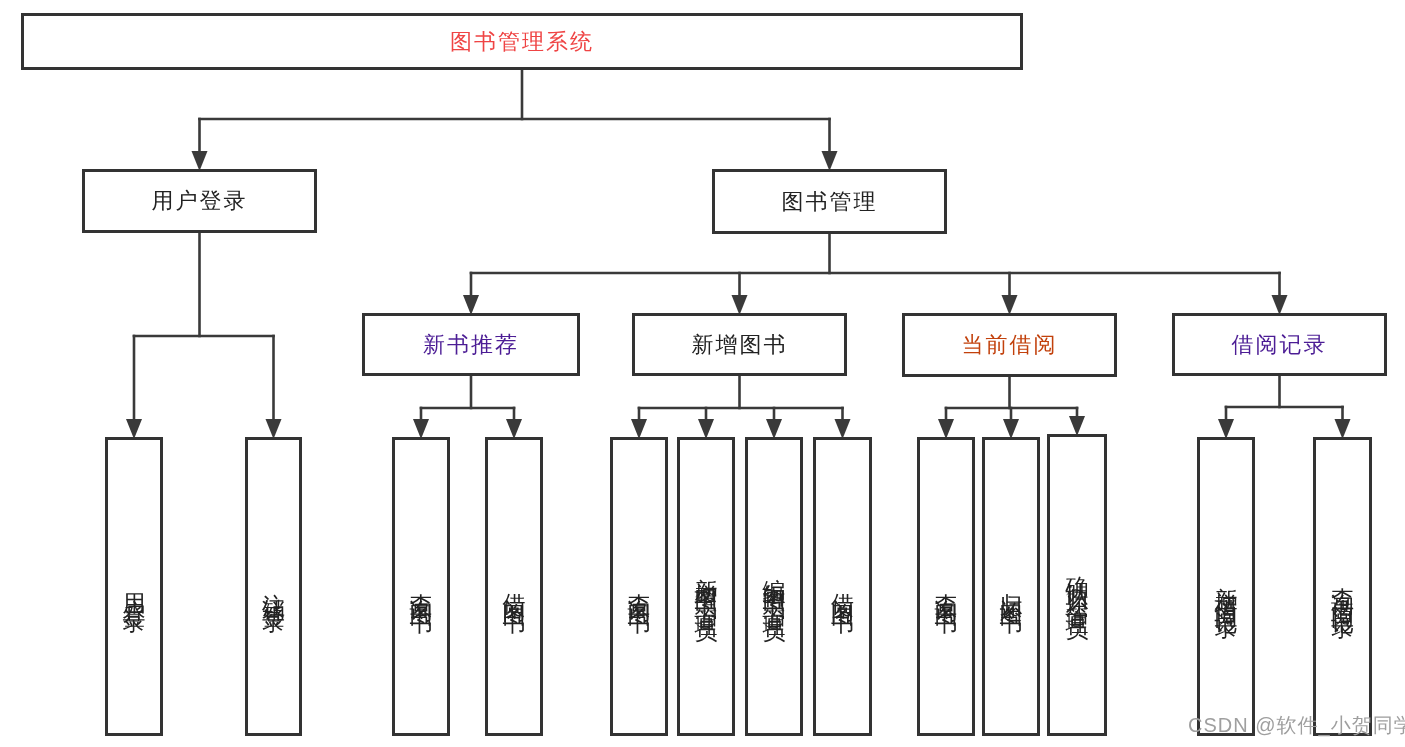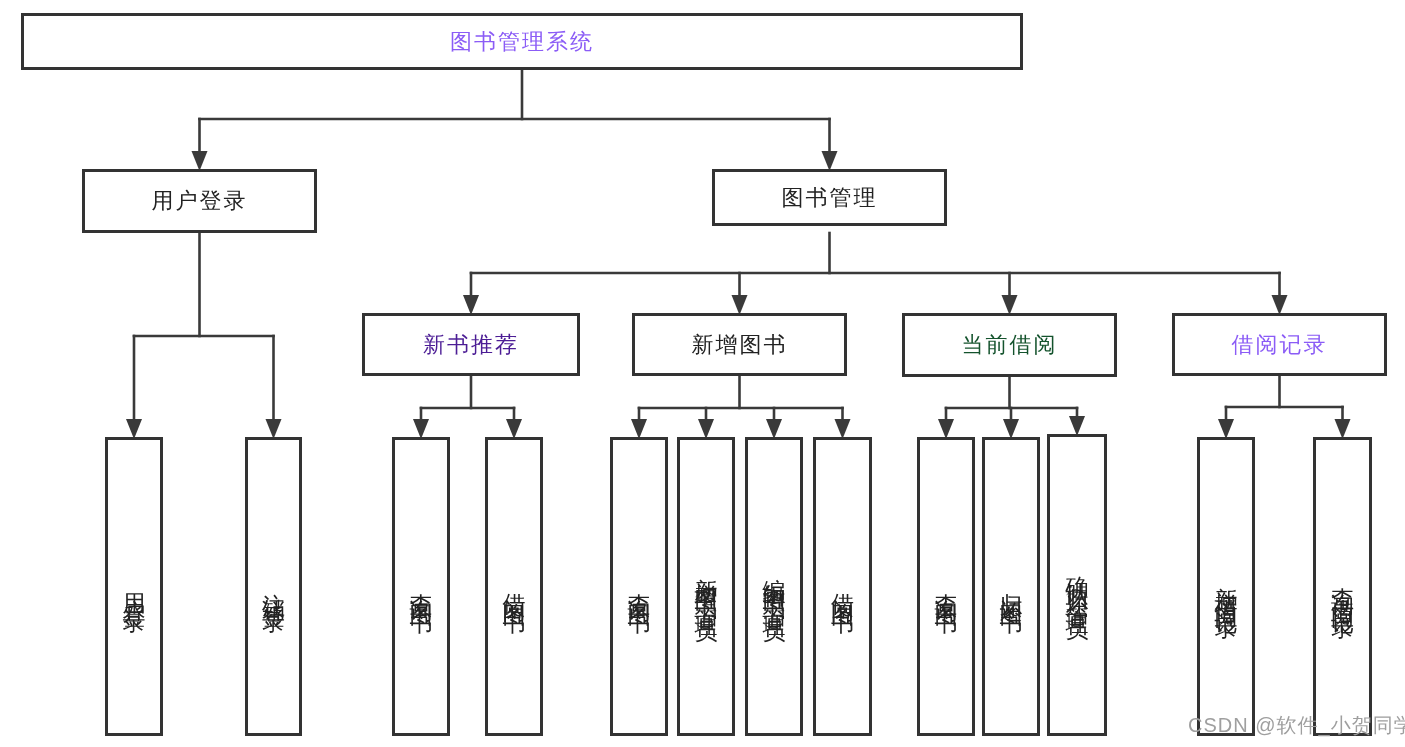--- a/index.html
+++ b/index.html
@@ -104,39 +104,39 @@
       <line x1="1077" y1="408" x2="1077" y2="420" stroke="#3a3a3a" stroke-width="2.6" stroke-linecap="square"></line>
       <polygon points="1069,416 1085,416 1077,436" fill="#3a3a3a"></polygon>
       <line x1="1279.5" y1="375" x2="1279.5" y2="407" stroke="#3a3a3a" stroke-width="2.6" stroke-linecap="square"></line>
       <line x1="1226" y1="407" x2="1342.5" y2="407" stroke="#3a3a3a" stroke-width="2.6" stroke-linecap="square"></line>
       <line x1="1226" y1="407" x2="1226" y2="423" stroke="#3a3a3a" stroke-width="2.6" stroke-linecap="square"></line>
       <polygon points="1218,419 1234,419 1226,439" fill="#3a3a3a"></polygon>
       <line x1="1342.5" y1="407" x2="1342.5" y2="423" stroke="#3a3a3a" stroke-width="2.6" stroke-linecap="square"></line>
       <polygon points="1334.5,419 1350.5,419 1342.5,439" fill="#3a3a3a"></polygon>
     </svg>
   <div class="watermark" style="color: rgb(159, 159, 159);">CSDN @软件_小贺同学</div>
-<div class="node h" style="left: 21px; top: 13px; width: 1002px; height: 57px; border-color: rgb(51, 51, 51); color: #8b5cf6;">
+<div class="node h" style="left: 21px; top: 13px; width: 1002px; height: 57px; border-color: rgb(51, 51, 51); color: #ef4444;">
       <span>图书管理系统</span>
     </div>
     <div class="node h" style="left: 82px; top: 169px; width: 235px; height: 64px; border-color: rgb(51, 51, 51); color: rgb(34, 34, 34);">
       <span>用户登录</span>
     </div>
-    <div class="node h" style="left: 712px; top: 169px; width: 235px; height: 57px; border-color: rgb(51, 51, 51); color: rgb(34, 34, 34);">
+    <div class="node h" style="left: 712px; top: 169px; width: 235px; height: 65px; border-color: rgb(51, 51, 51); color: rgb(34, 34, 34);">
       <span>图书管理</span>
     </div>
     <div class="node h" style="left: 362px; top: 313px; width: 218px; height: 63px; border-color: rgb(51, 51, 51); color: #4c1d95;">
       <span>新书推荐</span>
     </div>
     <div class="node h" style="left: 632px; top: 313px; width: 215px; height: 63px; border-color: rgb(51, 51, 51); color: rgb(34, 34, 34);">
       <span>新增图书</span>
     </div>
-    <div class="node h" style="left: 902px; top: 313px; width: 215px; height: 64px; border-color: rgb(51, 51, 51); color: #14532d;">
+    <div class="node h" style="left: 902px; top: 313px; width: 215px; height: 64px; border-color: rgb(51, 51, 51); color: #c2410c;">
       <span>当前借阅</span>
     </div>
-    <div class="node h" style="left: 1172px; top: 313px; width: 215px; height: 63px; border-color: rgb(51, 51, 51); color: #8b5cf6;">
+    <div class="node h" style="left: 1172px; top: 313px; width: 215px; height: 63px; border-color: rgb(51, 51, 51); color: #4c1d95;">
       <span>借阅记录</span>
     </div>
     <div class="node v" style="left: 105px; top: 437px; width: 58px; height: 299px; border-color: rgb(51, 51, 51); color: rgb(34, 34, 34);">
       <span>用户登录</span>
     </div>
     <div class="node v" style="left: 245px; top: 437px; width: 57px; height: 299px; border-color: rgb(51, 51, 51); color: rgb(34, 34, 34);">
       <span>注销登录</span>
     </div>
     <div class="node v" style="left: 392px; top: 437px; width: 58px; height: 299px; border-color: rgb(51, 51, 51); color: rgb(34, 34, 34);">
       <span>查询图书</span>

